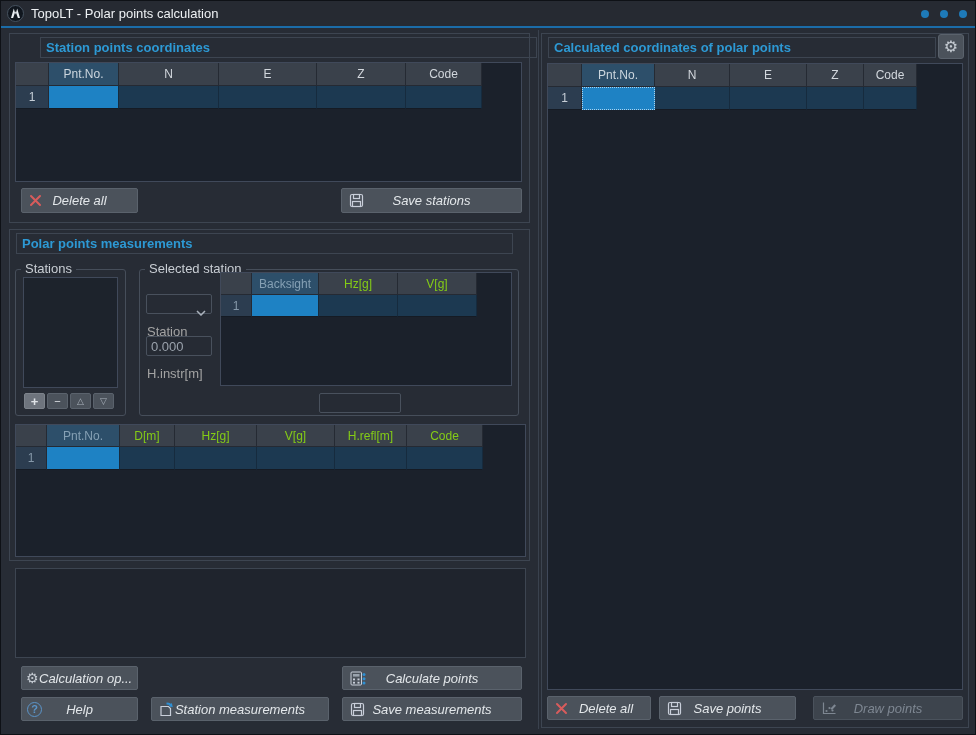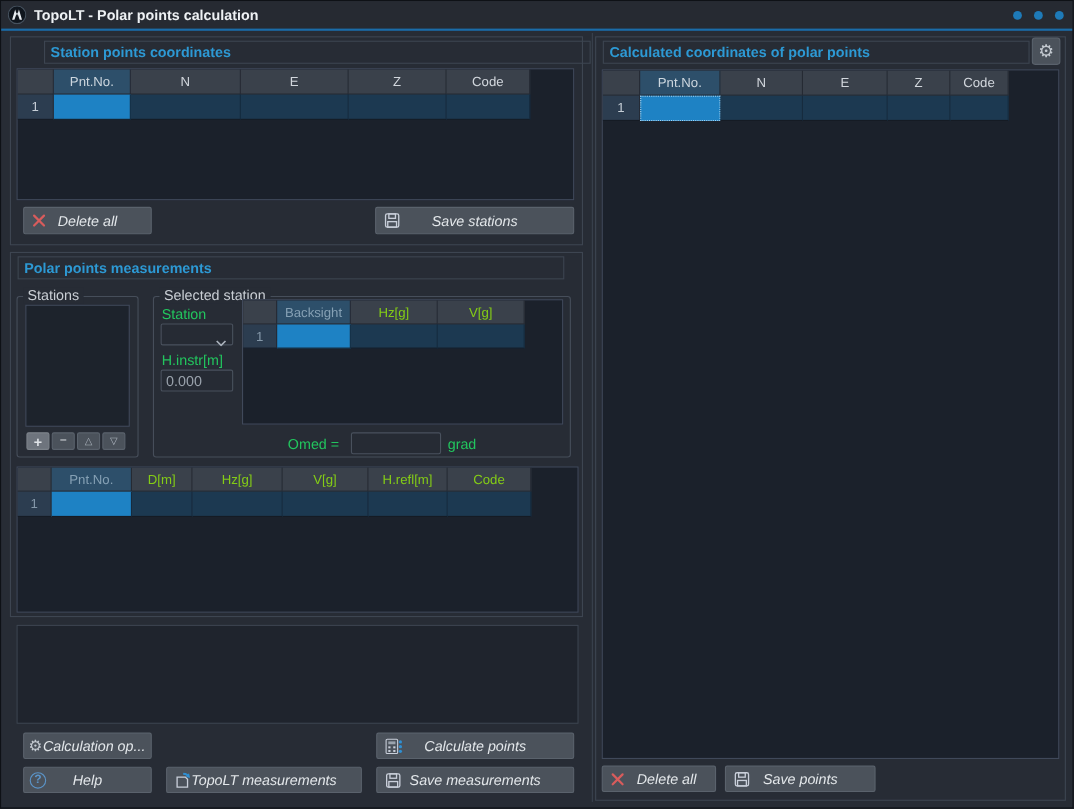--- a/index.html
+++ b/index.html
@@ -7,21 +7,21 @@
   .window {
     position: relative; width: 976px; height: 735px;
     background:#272c35; overflow:hidden;
     font-family:"Liberation Sans", sans-serif;
     border:1px solid #0e1116;
   }
   
   .titlebar { position:absolute; top:0; left:0; right:0; height:25px; background:#262a32; display:flex; align-items:center; }
   .titlebar-accent { position:absolute; top:25px; left:0; right:0; height:2px; background:#1b6ca8; }
   .app-icon { margin-left:6px; display:flex; }
-  .title-text { margin-left:7px; color:#eef1f4; font-size:13px; font-weight:bold; }
+  .title-text { margin-left:7px; color:#eef1f4; font-size:13px; font-weight:normal; }
   .win-dots { position:absolute; right:8px; top:0; height:25px; display:flex; align-items:center; gap:11px; }
   .dot { width:8px; height:8px; border-radius:50%; background:#1e7ab8; }
   
   .groupbox { position:absolute; border:1px solid #3d4551; }
   .section-title { position:absolute; border:1px solid #3d4551; color:#2d99d4; font-weight:bold; font-size:13px; line-height:19px; padding-left:5px; height:21px; overflow:hidden; }
   .divider { position:absolute; left:537px; top:29px; width:1px; height:699px; background:#3a424e; }
   
   .tbl { position:absolute; background:#1b212b; border:1px solid #40495a; overflow:hidden; }
   .tr { display:flex; }
   .cell { display:flex; align-items:center; justify-content:center; font-size:12px; flex-shrink:0; overflow:hidden; }
@@ -43,21 +43,21 @@
   .btn-disabled { background:#3d444d; border-color:#4a525c; color:#7e8792; }
   .btn-disabled .bicon { color:#7e8792; }
   .btn-lefttext .blabel { text-align:left; padding-left:17px; }
   .gear-btn { position:absolute; width:26px; height:25px; background:#4b525b; border:1px solid #5a626c; border-radius:3px; color:#c3c9d0; font-size:16px; display:flex; align-items:center; justify-content:center; }
   .sbtn { position:absolute; width:21px; height:16px; background:#4b525b; border:1px solid #5a626c; border-radius:2px; color:#dfe3e7; font-size:11px; display:flex; align-items:center; justify-content:center; line-height:1; }
   .sbtn-hl { background:#6e747d; border-color:#7c828a; font-size:13px; font-weight:bold; }
   
   .fs { position:absolute; border:1px solid #464e5a; border-radius:3px; }
   .fs-legend { position:absolute; top:-9px; left:5px; background:#272c35; padding:0 4px; color:#c9ced4; font-size:13px; }
   .listbox { position:absolute; background:#1d232c; border:1px solid #40495a; }
-  .lbl { position:absolute; color:#22c55e; font-size:13px; white-space:nowrap; }
+  .lbl { position:absolute; color:#a3a3a3; font-size:13px; white-space:nowrap;margin-top:46px; }
   .field { position:absolute; background:#262b34; border:1px solid #49515d; border-radius:2px; color:#9aa2ac; font-size:13px; padding-left:4px; font-family:"Liberation Sans",sans-serif; }
   .dropdown { position:absolute; background:#262b34; border:1px solid #49515d; border-radius:2px; }
   .chev { position:absolute; right:5px; top:7px; }
   .logpanel { position:absolute; background:#1f242d; border:1px solid #3d4551; }
   .helpicon { width:15px; height:15px; border:1.5px solid #5b94c8; border-radius:50%; color:#5b94c8; font-size:11px; font-weight:bold; display:flex; align-items:center; justify-content:center; }
 </style>
 </head>
 <body>
 
 <div class="window">
@@ -223,21 +223,21 @@
     <span class="blabel">Help</span>
   </div>
   <div class="btn" style="left:150px; top:696px; width:178px; height:24px;">
     <span class="bicon">
       <svg width="15" height="15" viewBox="0 0 15 15">
           <path d="M2 4.5 h7.5 l2 2 v7 h-9.5 z" fill="none" stroke="#c9cfda" stroke-width="1.2"></path>
           <path d="M7.5 1.5 c3 0 4.5 1 4.5 3.2" fill="none" stroke="#2f8fd2" stroke-width="1.8"></path>
           <path d="M12.8 1 l1 4.2 -3.8 -1.4 z" fill="#2f8fd2"></path>
         </svg>
     </span>
-    <span class="blabel">TopoLT measurements</span>
+    <span class="blabel">Station measurements</span>
   </div>
   <div class="btn" style="left:341px; top:696px; width:180px; height:24px;">
     <span class="bicon">
       <svg width="15" height="15" viewBox="0 0 15 15">
           <rect x="1.5" y="1.5" width="12" height="12" rx="1.5" fill="none" stroke="#c9cfda" stroke-width="1.2"></rect>
           <rect x="4.5" y="1.5" width="6" height="4" fill="none" stroke="#c9cfda" stroke-width="1.2"></rect>
           <rect x="3.5" y="8.5" width="8" height="5" fill="none" stroke="#c9cfda" stroke-width="1.2"></rect>
         </svg>
     </span>
     <span class="blabel">Save measurements</span>
@@ -278,14 +278,26 @@
   <div class="btn" style="left:658px; top:695px; width:137px; height:24px;">
     <span class="bicon">
       <svg width="15" height="15" viewBox="0 0 15 15">
           <rect x="1.5" y="1.5" width="12" height="12" rx="1.5" fill="none" stroke="#c9cfda" stroke-width="1.2"></rect>
           <rect x="4.5" y="1.5" width="6" height="4" fill="none" stroke="#c9cfda" stroke-width="1.2"></rect>
           <rect x="3.5" y="8.5" width="8" height="5" fill="none" stroke="#c9cfda" stroke-width="1.2"></rect>
         </svg>
     </span>
     <span class="blabel">Save points</span>
   </div>
+  <div class="btn btn-disabled" style="left:812px; top:695px; width:150px; height:24px;">
+    <span class="bicon">
+      <svg width="16" height="15" viewBox="0 0 16 15">
+          <path d="M2.5 1.5 v11 h12" stroke="#7e8792" stroke-width="1.2" fill="none"></path>
+          <circle cx="5.5" cy="10" r="1.1" fill="#7e8792"></circle>
+          <circle cx="8.5" cy="7" r="1.1" fill="#7e8792"></circle>
+          <circle cx="11.5" cy="9.5" r="1.1" fill="#7e8792"></circle>
+          <path d="M9.5 7.5 L13.5 3.2 L15 4.7 L11 9 Z" fill="#7e8792"></path>
+        </svg>
+    </span>
+    <span class="blabel">Draw points</span>
+  </div>
 
 </div>
 
 </body></html>

